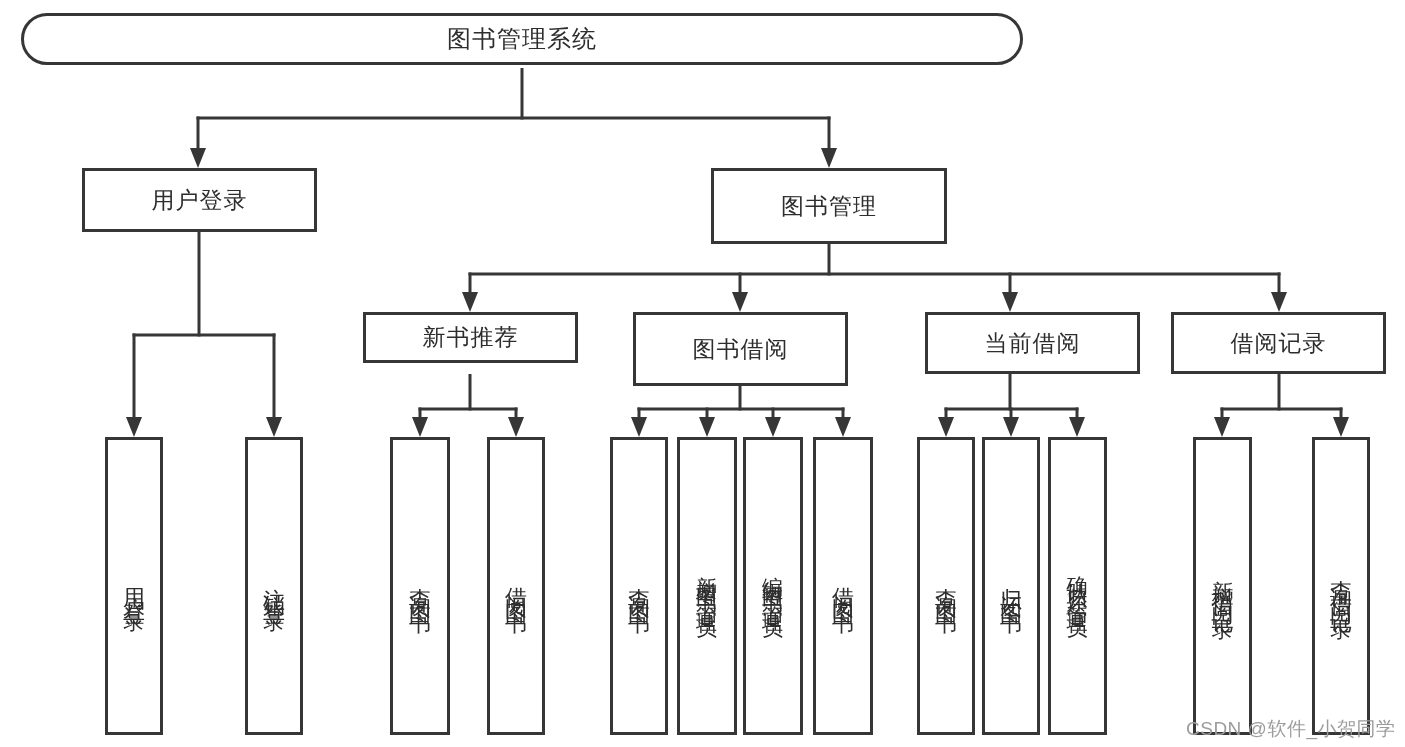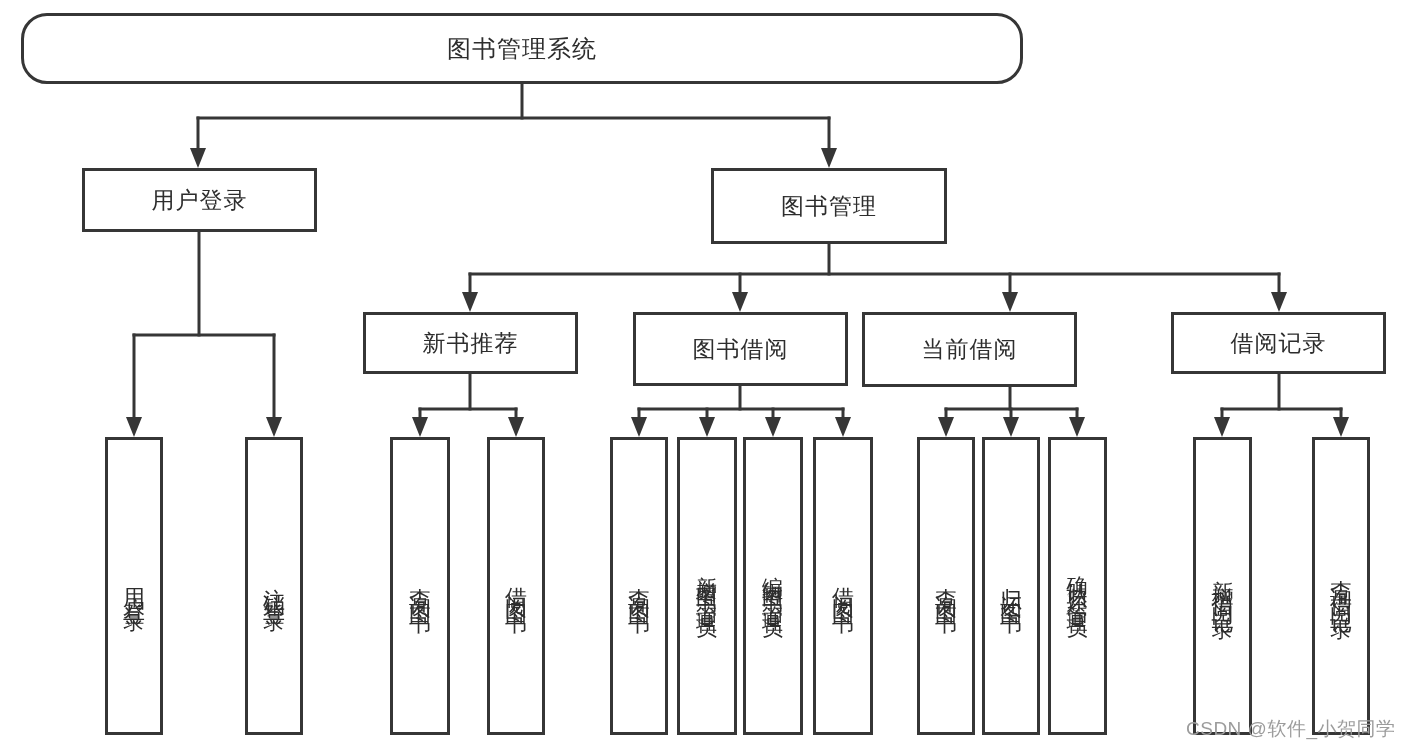--- a/index.html
+++ b/index.html
@@ -111,38 +111,38 @@
         <polygon stroke="none" points="835,417 851,417 843,437"></polygon>
         <polygon stroke="none" points="938,417 954,417 946,437"></polygon>
         <polygon stroke="none" points="1003,417 1019,417 1011,437"></polygon>
         <polygon stroke="none" points="1069,417 1085,417 1077,437"></polygon>
         <polygon stroke="none" points="1214,417 1230,417 1222,437"></polygon>
         <polygon stroke="none" points="1333,417 1349,417 1341,437"></polygon>
       </g>
     </g>
   </svg>
 
-  <div class="box hbox root" style="left:21px; top:13px; width:1002px; height:71px;border-radius:26px;">
+  <div class="box hbox root" style="left:21px; top:13px; width:1002px; height:52px;border-radius:26px;">
     <span>图书管理系统</span>
   </div>
 
   <div class="box hbox" style="left:82px; top:168px; width:235px; height:64px;">
     <span>用户登录</span>
   </div>
   <div class="box hbox" style="left:711px; top:168px; width:236px; height:76px;">
     <span>图书管理</span>
   </div>
 
-  <div class="box hbox" style="left:363px; top:312px; width:215px; height:62px;">
+  <div class="box hbox" style="left:363px; top:312px; width:215px; height:51px;">
     <span>新书推荐</span>
   </div>
   <div class="box hbox" style="left:633px; top:312px; width:215px; height:74px;">
     <span>图书借阅</span>
   </div>
-  <div class="box hbox" style="left:862px; top:312px; width:215px; height:75px;">
+  <div class="box hbox" style="left:925px; top:312px; width:215px; height:62px;">
     <span>当前借阅</span>
   </div>
   <div class="box hbox" style="left:1171px; top:312px; width:215px; height:62px;">
     <span>借阅记录</span>
   </div>
 
   <div class="box vbox" style="left:105px; top:437px; width:58px; height:298px;">
     <span>用户登录</span>
   </div>
   <div class="box vbox" style="left:245px; top:437px; width:58px; height:298px;">

